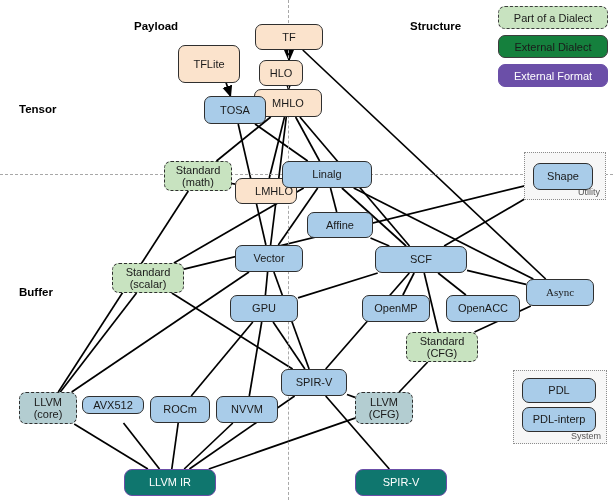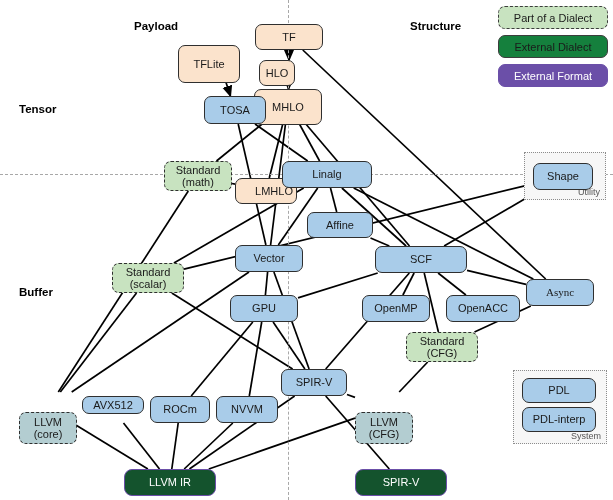--- a/index.html
+++ b/index.html
@@ -59,31 +59,30 @@
     background: #c8e3c0;
     border-color: #2f2f2f;
     border-style: dashed;
     border-width: 1.5px;
   }
   .node.external-dialect {
     background: #fbe3cc;
     border-color: #2f2f2f;
   }
   .node.external-format {
-    background: #14532d;
+    background: #0f766e;
     border-color: #6b4fa8;
     color: #ffffff;
     border-radius: 8px;
   }
   .node.llvm-sub {
     background: #b3cdd1;
     border-color: #2f2f2f;
     border-style: dashed;
     border-width: 1.5px;
-    margin-top: 20px;
   }
 
   
   .group {
     position: absolute;
     box-sizing: border-box;
     background: #f7f7f7;
     border: 1.2px dotted #8c8c8c;
     z-index: 3;
   }
@@ -201,22 +200,22 @@
   <div class="group" style="left:524px; top:152px; width:82px; height:48px;">
     <span class="group-label">Utility</span>
   </div>
   <div class="group" style="left:513px; top:370px; width:94px; height:74px;">
     <span class="group-label">System</span>
   </div>
 
   <div id="node-layer">
       <div class="node external-dialect" style="left: 255px; top: 24px; width: 68px; height: 26px;">TF</div>
       <div class="node external-dialect" style="left: 178px; top: 45px; width: 62px; height: 38px;">TFLite</div>
-      <div class="node external-dialect" style="left: 259px; top: 60px; width: 36px; height: 26px;">HLO</div>
-      <div class="node external-dialect" style="left: 254px; top: 89px; width: 68px; height: 36px; text-align: right;">MHLO</div>
+      <div class="node external-dialect" style="left: 259px; top: 60px; width: 44px; height: 26px;">HLO</div>
+      <div class="node external-dialect" style="left: 254px; top: 89px; width: 68px; height: 28px; text-align: right;">MHLO</div>
       <div class="node dialect" style="left: 204px; top: 96px; width: 62px; height: 28px;">TOSA</div>
       <div class="node part" style="left: 164px; top: 161px; width: 68px; height: 30px;">Standard
 (math)</div>
       <div class="node external-dialect" style="left: 235px; top: 178px; width: 62px; height: 26px; padding-left: 16px;">LMHLO</div>
       <div class="node dialect" style="left: 282px; top: 161px; width: 90px; height: 27px;">Linalg</div>
       <div class="node dialect" style="left: 533px; top: 163px; width: 60px; height: 27px;">Shape</div>
       <div class="node dialect" style="left: 307px; top: 212px; width: 66px; height: 26px;">Affine</div>
       <div class="node dialect" style="left: 235px; top: 245px; width: 68px; height: 27px;">Vector</div>
       <div class="node dialect" style="left: 375px; top: 246px; width: 92px; height: 27px;">SCF</div>
       <div class="node part" style="left: 112px; top: 263px; width: 72px; height: 30px;">Standard

